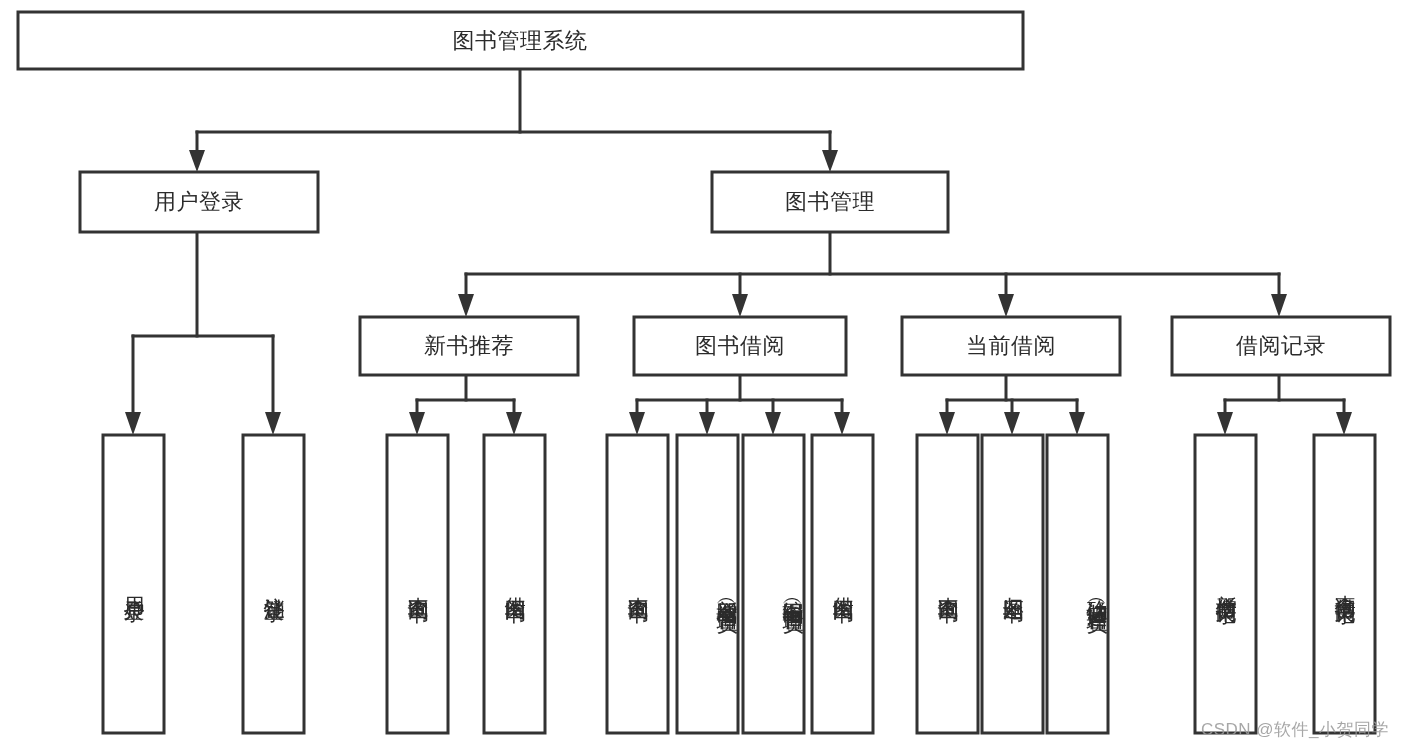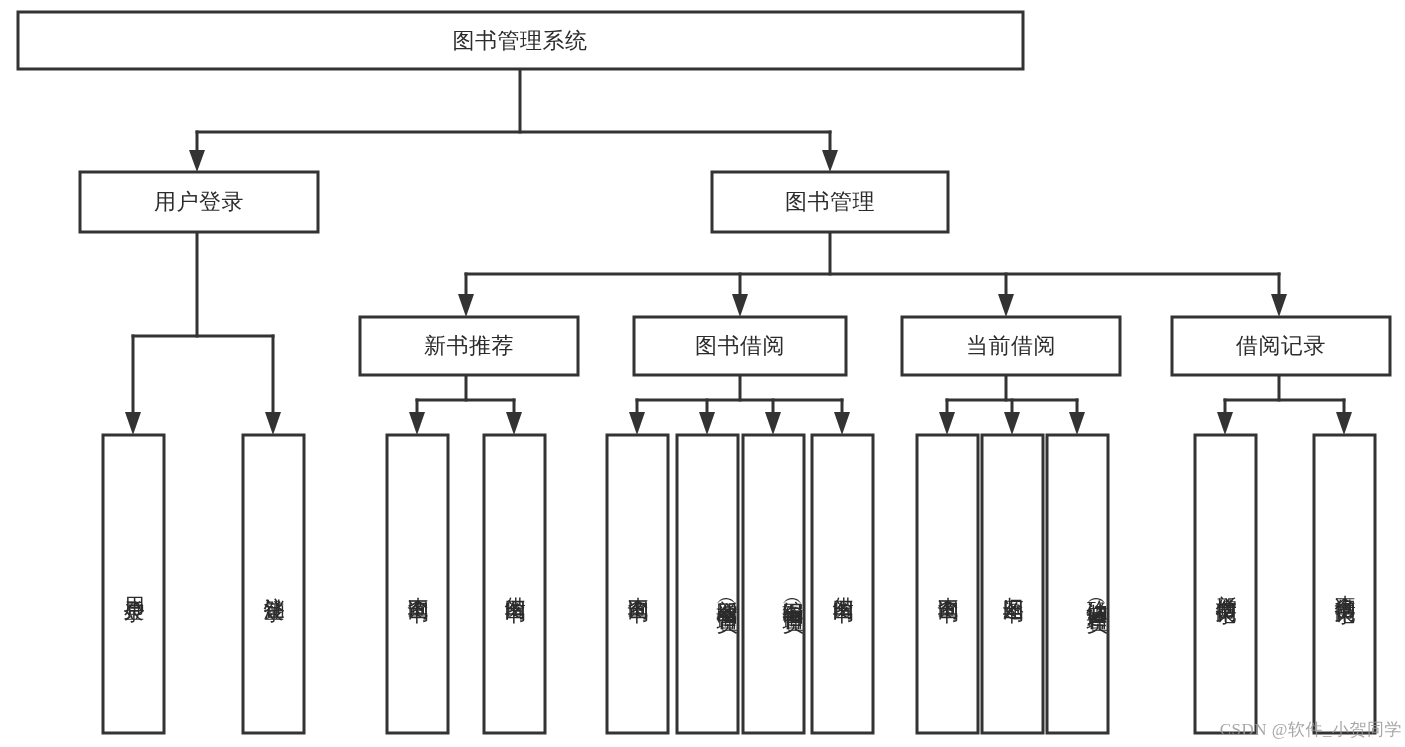--- a/index.html
+++ b/index.html
@@ -61,23 +61,23 @@
     line-height: 1.12;
     color: #2b2b2b;
     letter-spacing: 2px;
     white-space: nowrap;
     text-align: center;
     pointer-events: none;
     user-select: none;
   }
   .watermark {
     position: absolute;
-    right: 3px;
+    right: 16px;
     bottom: 6px;
-    font-family: Liberation Serif, serif;
+    font-family: Liberation Sans, sans-serif;
     font-size: 17px;
     color: #9b9b9b;
     opacity: 0.88;
     letter-spacing: 0.5px;
     white-space: nowrap;
   }
 </style>
 </head>
 <body>
 

